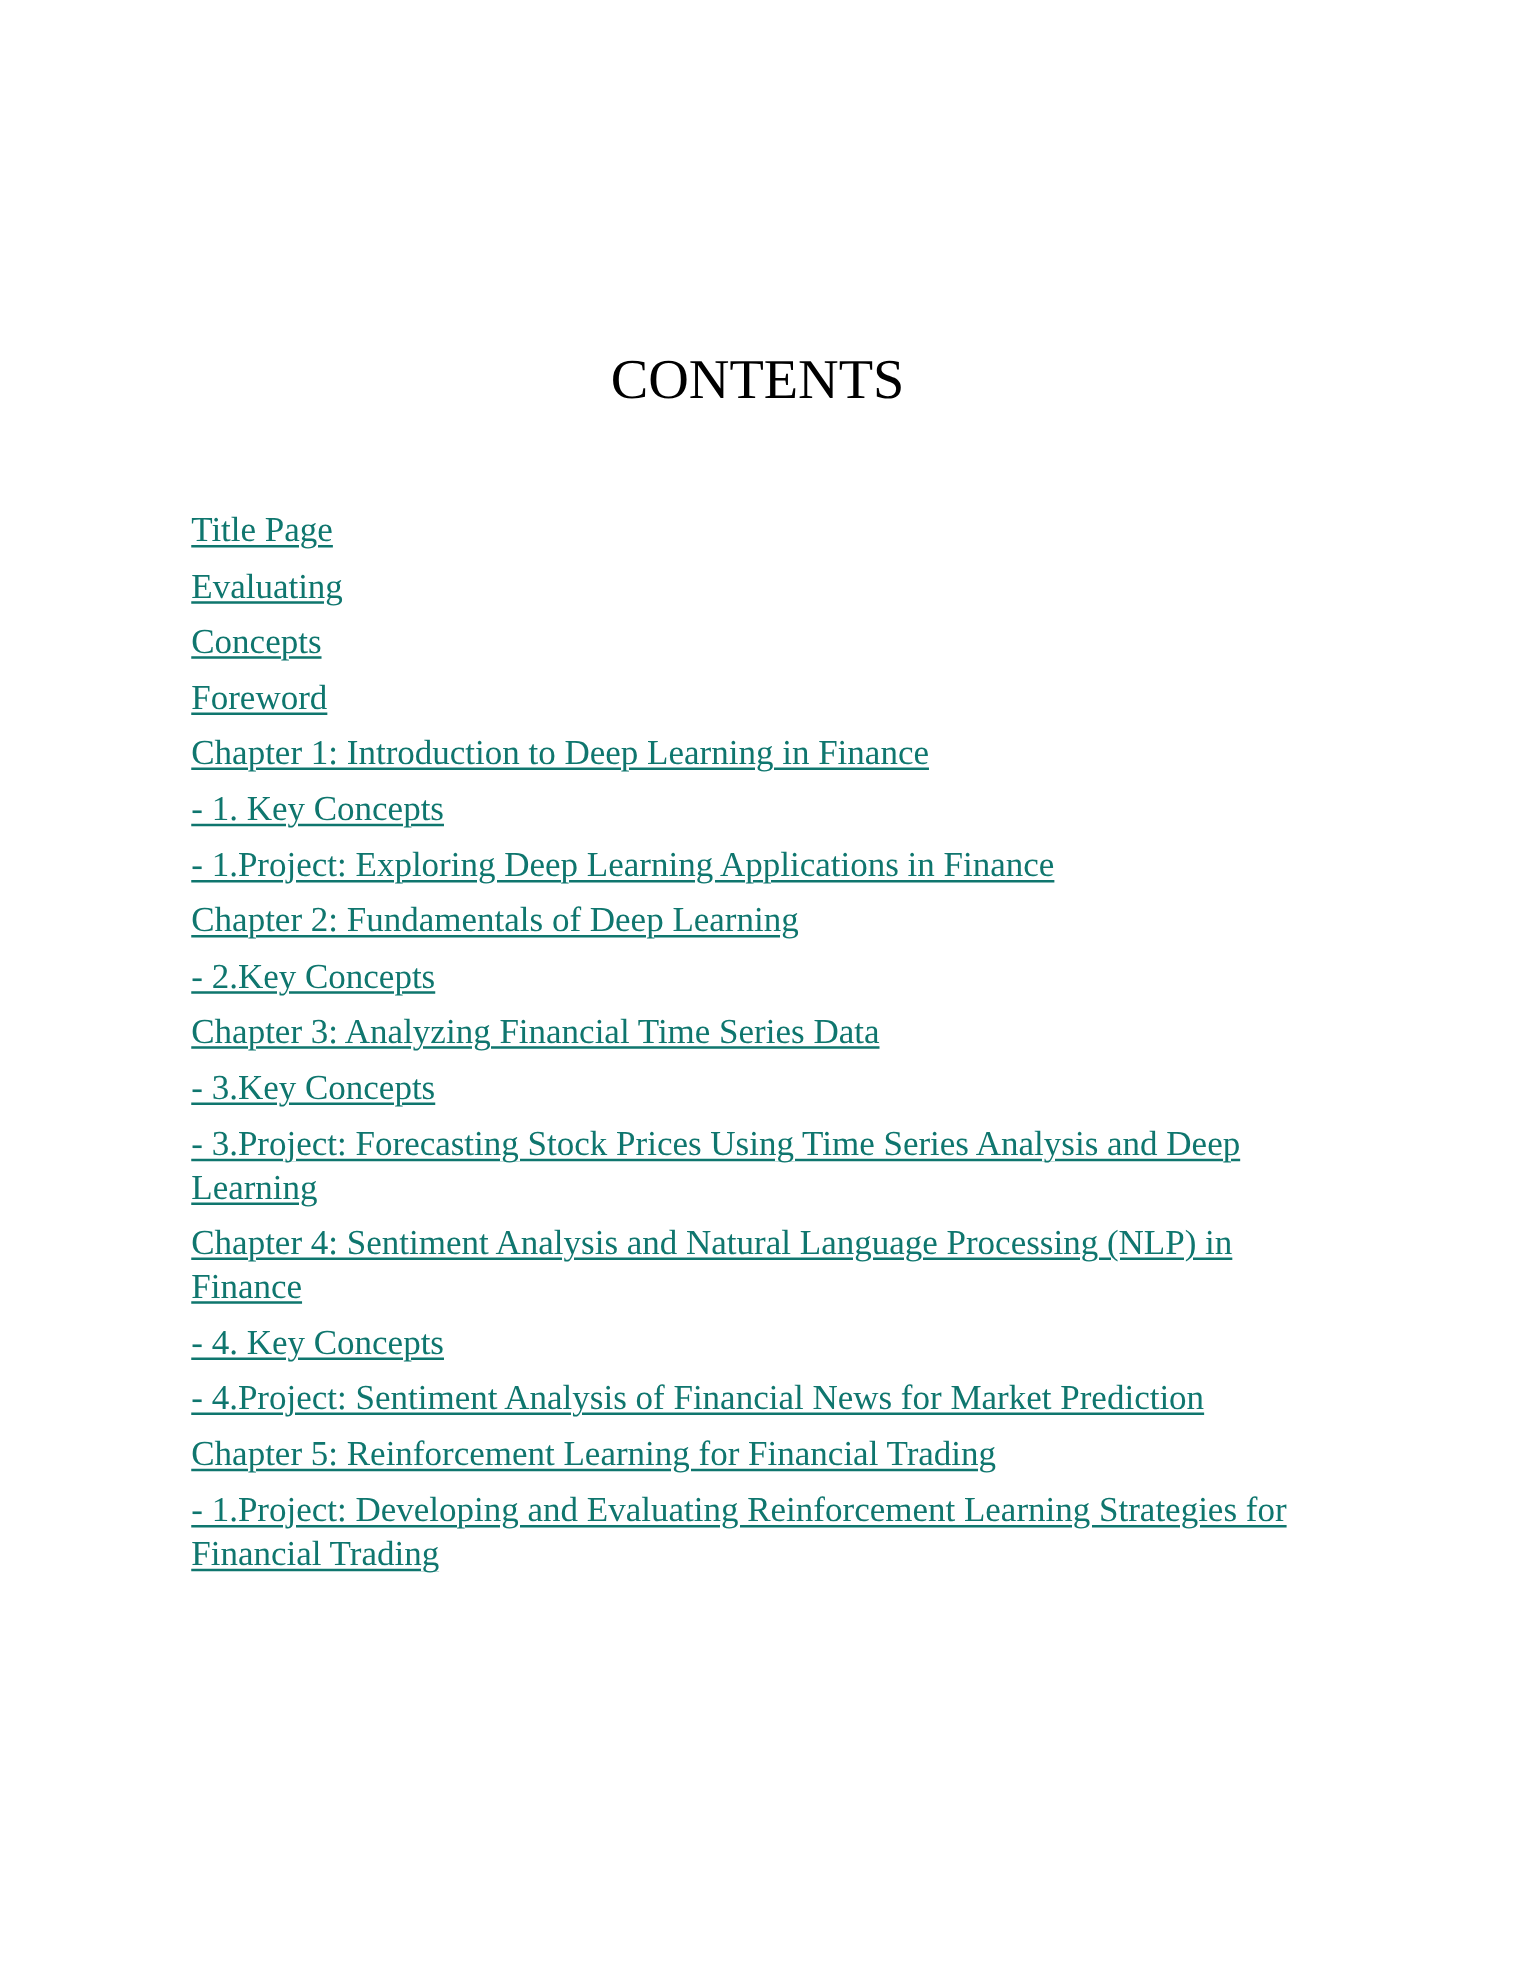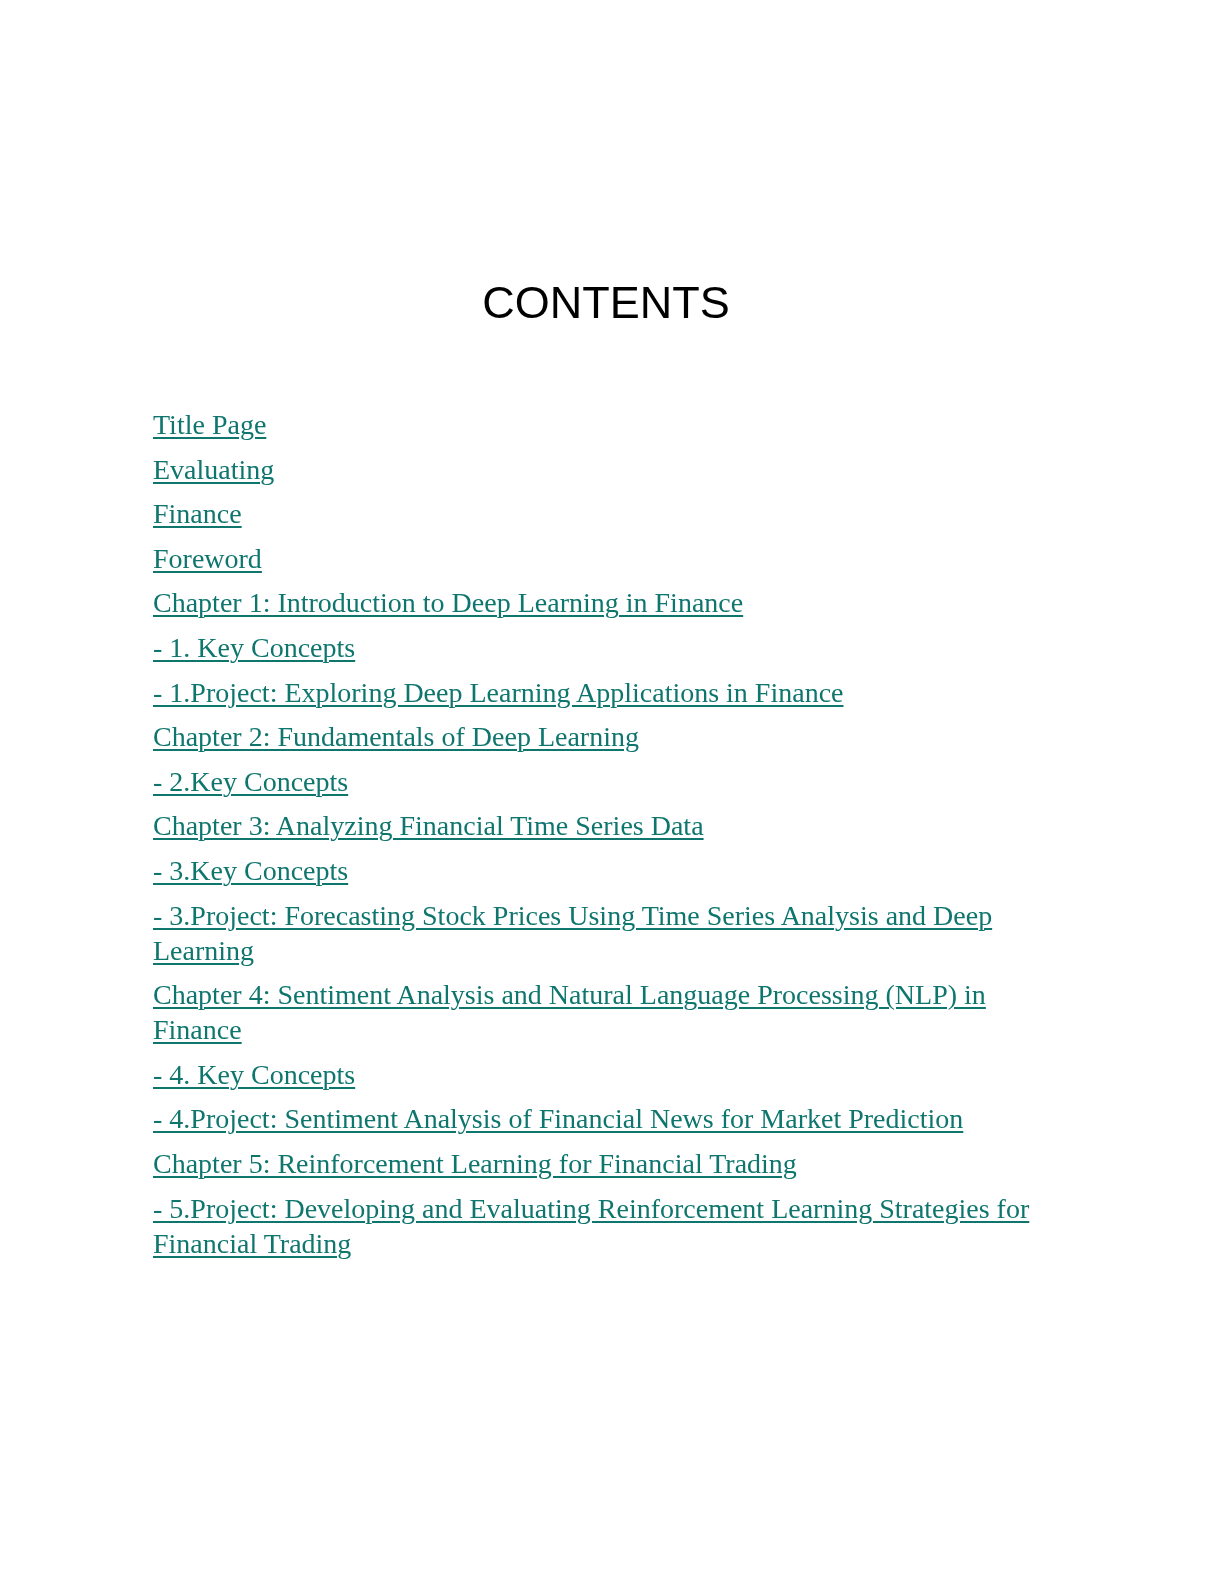--- a/index.html
+++ b/index.html
@@ -12,21 +12,21 @@
       height: 1584px;
       position: relative;
       overflow: hidden;
     }
     .page-title {
       position: absolute;
       left: 0;
       width: 1212px;
       top: 276px;
       text-align: center;
-      font-family: Liberation Sans, sans-serif;
+      font-family: Liberation Serif, serif;
       font-size: 45px;
       font-weight: normal;
       color: #000000;
       margin: 0;
       line-height: 54px;
     }
     .toc {
       position: absolute;
       left: 153px;
       top: 407px;
@@ -50,28 +50,28 @@
     }
   </style>
 </head>
 <body>
 
 <h1 class="page-title">CONTENTS</h1>
 
 <ul class="toc">
   <li class="toc-item"><a href="#">Title Page</a></li>
   <li class="toc-item"><a href="#">Evaluating</a></li>
-  <li class="toc-item"><a href="#">Finance</a></li>
+  <li class="toc-item"><a href="#">Concepts</a></li>
   <li class="toc-item"><a href="#">Foreword</a></li>
   <li class="toc-item"><a href="#">Chapter 1: Introduction to Deep Learning in Finance</a></li>
   <li class="toc-item"><a href="#">- 1. Key Concepts</a></li>
   <li class="toc-item"><a href="#">- 1.Project: Exploring Deep Learning Applications in Finance</a></li>
   <li class="toc-item"><a href="#">Chapter 2: Fundamentals of Deep Learning</a></li>
   <li class="toc-item"><a href="#">- 2.Key Concepts</a></li>
   <li class="toc-item"><a href="#">Chapter 3: Analyzing Financial Time Series Data</a></li>
   <li class="toc-item"><a href="#">- 3.Key Concepts</a></li>
   <li class="toc-item"><a href="#">- 3.Project: Forecasting Stock Prices Using Time Series Analysis and Deep Learning</a></li>
   <li class="toc-item"><a href="#">Chapter 4: Sentiment Analysis and Natural Language Processing (NLP) in Finance</a></li>
   <li class="toc-item"><a href="#">- 4. Key Concepts</a></li>
   <li class="toc-item"><a href="#">- 4.Project: Sentiment Analysis of Financial News for Market Prediction</a></li>
   <li class="toc-item"><a href="#">Chapter 5: Reinforcement Learning for Financial Trading</a></li>
-  <li class="toc-item"><a href="#">- 5.Project: Developing and Evaluating Reinforcement Learning Strategies for Financial Trading</a></li>
+  <li class="toc-item"><a href="#">- 1.Project: Developing and Evaluating Reinforcement Learning Strategies for Financial Trading</a></li>
 </ul>
 
 </body></html>

